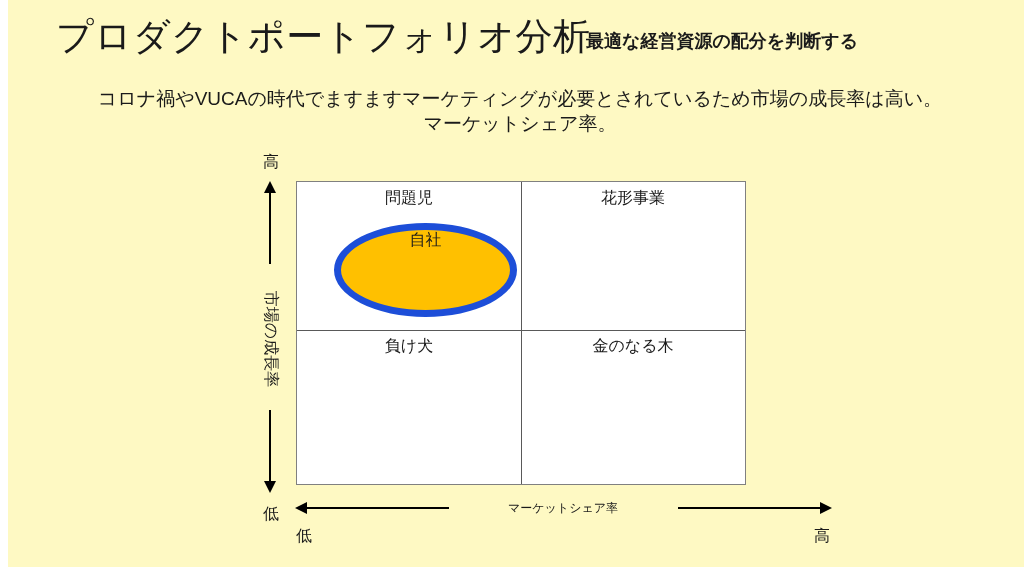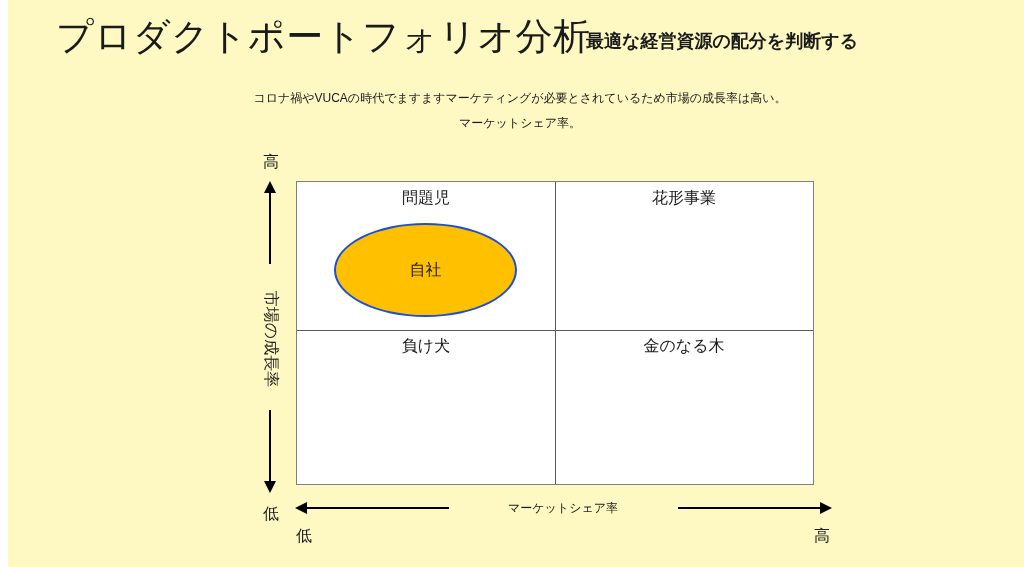--- a/index.html
+++ b/index.html
@@ -45,35 +45,35 @@
     white-space: nowrap;
   }
 
   
   .description {
     position: absolute;
     left: 62px;
     top: 86px;
     width: 900px;
     text-align: center;
-    font-size: 12px;
+    font-size: 19px;
     line-height: 25px;
     color: #1a1a1a;
   }
   .description .line {
     display: block;
     white-space: nowrap;
   }
 
   
   .matrix {
     position: absolute;
     left: 288px;
     top: 181px;
-    width: 518px;
+    width: 450px;
     height: 304px;
     border: 1px solid #808080;
     box-sizing: border-box;
     background: #ffffff;
   }
   .matrix-vline {
     position: absolute;
     left: 50%;
     top: 0;
     width: 1px;
@@ -111,24 +111,24 @@
 
   
   .bubble {
     position: absolute;
     left: 37px;
     top: 41px;
     width: 183px;
     height: 94px;
     border-radius: 50%;
     background: #FFC000;
-    border: 2px solid #1d4ed8;
+    border: 7px solid #1d4ed8;
     box-sizing: border-box;
     display: flex;
-    align-items: center;
+    align-items: flex-start;
     justify-content: center;
   }
   .bubble-label {
     font-size: 16px;
     line-height: 20px;
     color: #1a1a1a;
     white-space: nowrap;
   }
 
   

